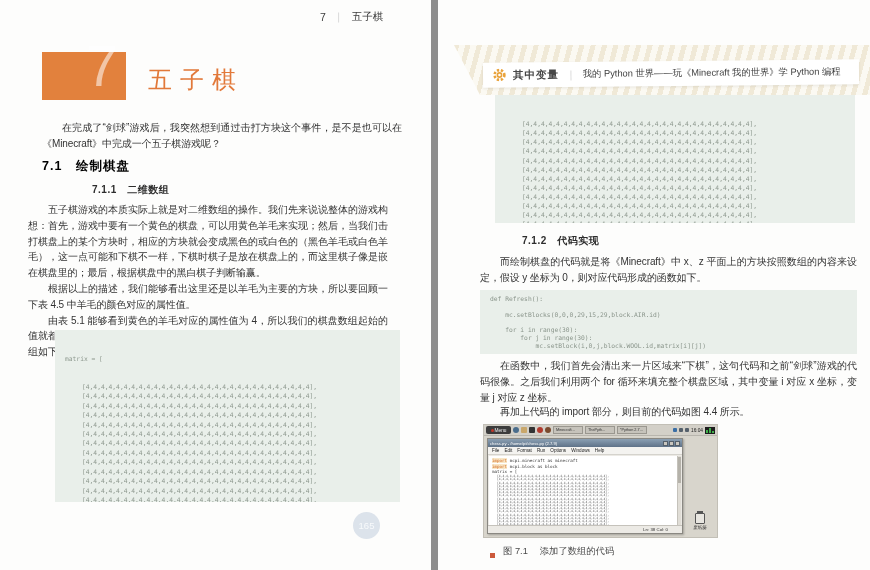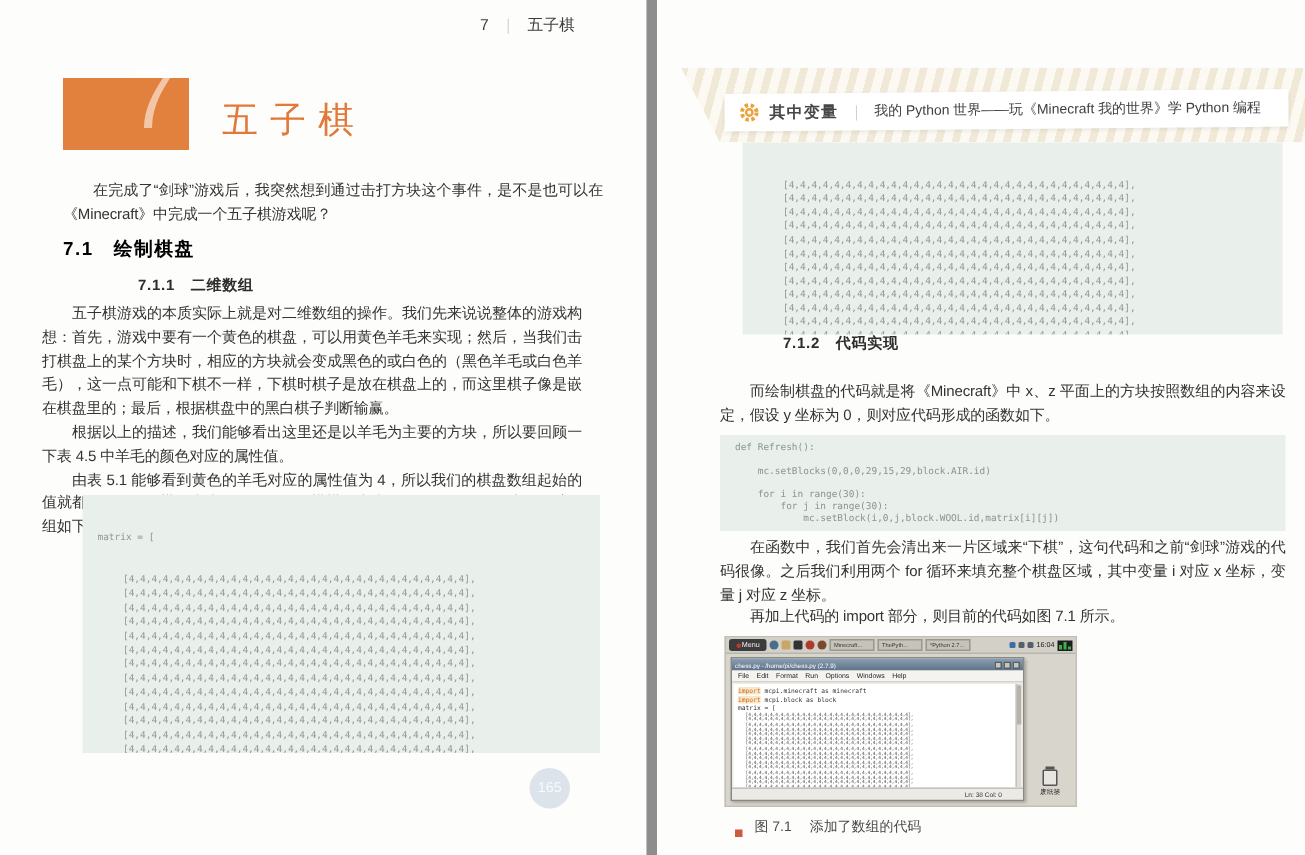--- a/index.html
+++ b/index.html
@@ -30,21 +30,21 @@
   
   .stripes { position:absolute; left:16px; top:45px; right:0; height:50px;
     background:repeating-linear-gradient(105deg,#f0e9d7 0 5px,#fbf9f2 5px 11px);
     clip-path:polygon(26px 100%, 0 0, 100% 0, 100% 100%); }
   .header-bar { position:absolute; left:45px; top:61px; width:376px; height:25px; background:#ffffff;
     transform:rotate(-0.5deg); box-shadow:0 1px 3px rgba(0,0,0,0.08); display:flex; align-items:center; padding:0 10px; gap:7px; }
   .brand { font-size:10.5px; font-weight:bold; color:#474747; letter-spacing:1px; }
   .hdr-div { color:#cccccc; font-size:10px; }
   .hdr-title { font-size:9.3px; color:#3f3f3f; white-space:nowrap; }
   #codeR { position:absolute; left:57px; top:95px; width:360px; height:128px; padding:6px 0 0 10px; font-size:6.3px; line-height:9.1px; }
-  #sub712 { left:84px; top:222px; }
+  #sub712 { left:84px; top:234px; }
   #rpPara1 { position:absolute; left:42px; top:254px; width:377px; }
   #code2 { position:absolute; left:42px; top:290px; width:377px; height:64px; padding:5px 0 0 10px; font-size:6.3px; line-height:7.8px; color:#8a958b; }
   #rpPara2 { position:absolute; left:42px; top:358px; width:377px; }
   #rpPara3 { position:absolute; left:42px; top:404px; width:377px; }
 
   
   #figure { position:absolute; left:45px; top:424px; width:235px; height:114px; background:#d8d5cc; border:1px solid #c2bfb6; }
   .taskbar { position:absolute; left:0; top:0; right:0; height:11px; background:#d3d0c8; border-bottom:1px solid #b8b5ad; display:flex; align-items:center; padding:0 2px; gap:2px; }
   .menu-btn { width:25px; height:8px; background:#3c3c3c; border-radius:2px; color:#eeeeee; font-size:4.8px; display:flex; align-items:center; justify-content:center; gap:1px; }
   .rasp { width:3px; height:3px; border-radius:50%; background:#c0392b; }
@@ -145,21 +145,21 @@
   <div class="para" id="rpPara1">
     <p>而绘制棋盘的代码就是将《Minecraft》中 x、z 平面上的方块按照数组的内容来设定，假设 y 坐标为 0，则对应代码形成的函数如下。</p>
   </div>
 
   <div class="codeblock" id="code2"><div class="crow">def Refresh():</div><div class="crow">&nbsp;</div><div class="crow">    mc.setBlocks(0,0,0,29,15,29,block.AIR.id)</div><div class="crow">&nbsp;</div><div class="crow">    for i in range(30):</div><div class="crow">        for j in range(30):</div><div class="crow">            mc.setBlock(i,0,j,block.WOOL.id,matrix[i][j])</div></div>
 
   <div class="para" id="rpPara2">
     <p>在函数中，我们首先会清出来一片区域来“下棋”，这句代码和之前“剑球”游戏的代码很像。之后我们利用两个 for 循环来填充整个棋盘区域，其中变量 i 对应 x 坐标，变量 j 对应 z 坐标。</p>
   </div>
   <div class="para" id="rpPara3">
-    <p>再加上代码的 import 部分，则目前的代码如图 7.1 所示。</p>
+    <p>再加上代码的 import 部分，则目前的代码如图 4.4 所示。</p>
   </div>
 
   <div id="figure">
     <div class="taskbar">
       <div class="menu-btn">
         <span class="rasp"></span>
         <span>Menu</span>
       </div>
       <span class="tb-ic ic-globe"></span>
       <span class="tb-ic ic-files"></span>

